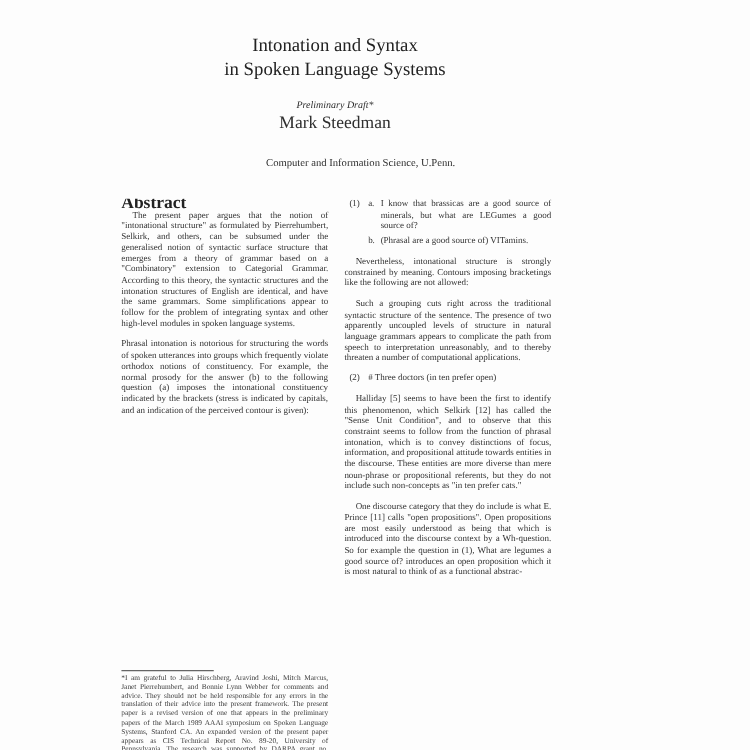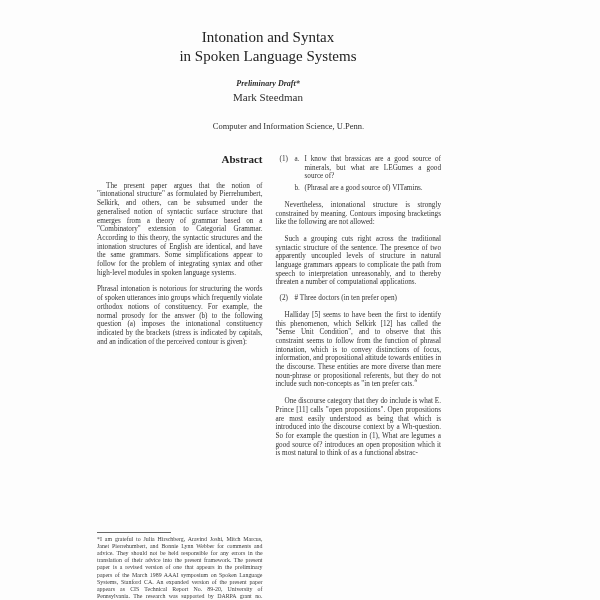--- a/index.html
+++ b/index.html
@@ -20,47 +20,47 @@
   .title {
     font-size: 15px;
     font-weight: normal;
     line-height: 19px;
     color: #222;
   }
   .draft-note {
     margin-top: 13px;
     font-size: 8px;
     font-style: italic;
-    font-weight: bold;
+    font-weight: normal;
   }
-  .author { margin-top: 3px; font-size: 11px; }
+  .author { margin-top: 3px; font-size: 14px; }
   .affiliation { margin-top: 18px; font-size: 8.5px; padding-left: 41px; }
 
   .columns {
     display: flex;
     gap: 13px;
     margin: 24px 95px 0 97px;
     height: 452px;
     overflow: hidden;
   }
   .col {
     flex: 1;
     display: flex;
     flex-direction: column;
     font-size: 7.2px;
     line-height: 8.7px;
     text-align: justify;
     color: #333;
     min-width: 0;
   }
   .abstract-heading {
-    text-align: right;
+    text-align: left;
     font-weight: bold;
-    font-size: 11px;
-    margin-bottom: 18px;
+    font-size: 14px;
+    margin-bottom: 0;
     color: #222;
   }
   p.body { text-indent: 9px; margin-bottom: 0; }
   p.body.noindent { text-indent: 0; }
   .para-gap { margin-top: 8px; }
 
   .example {
     display: flex;
     margin: 7px 0 0 4px;
   }

